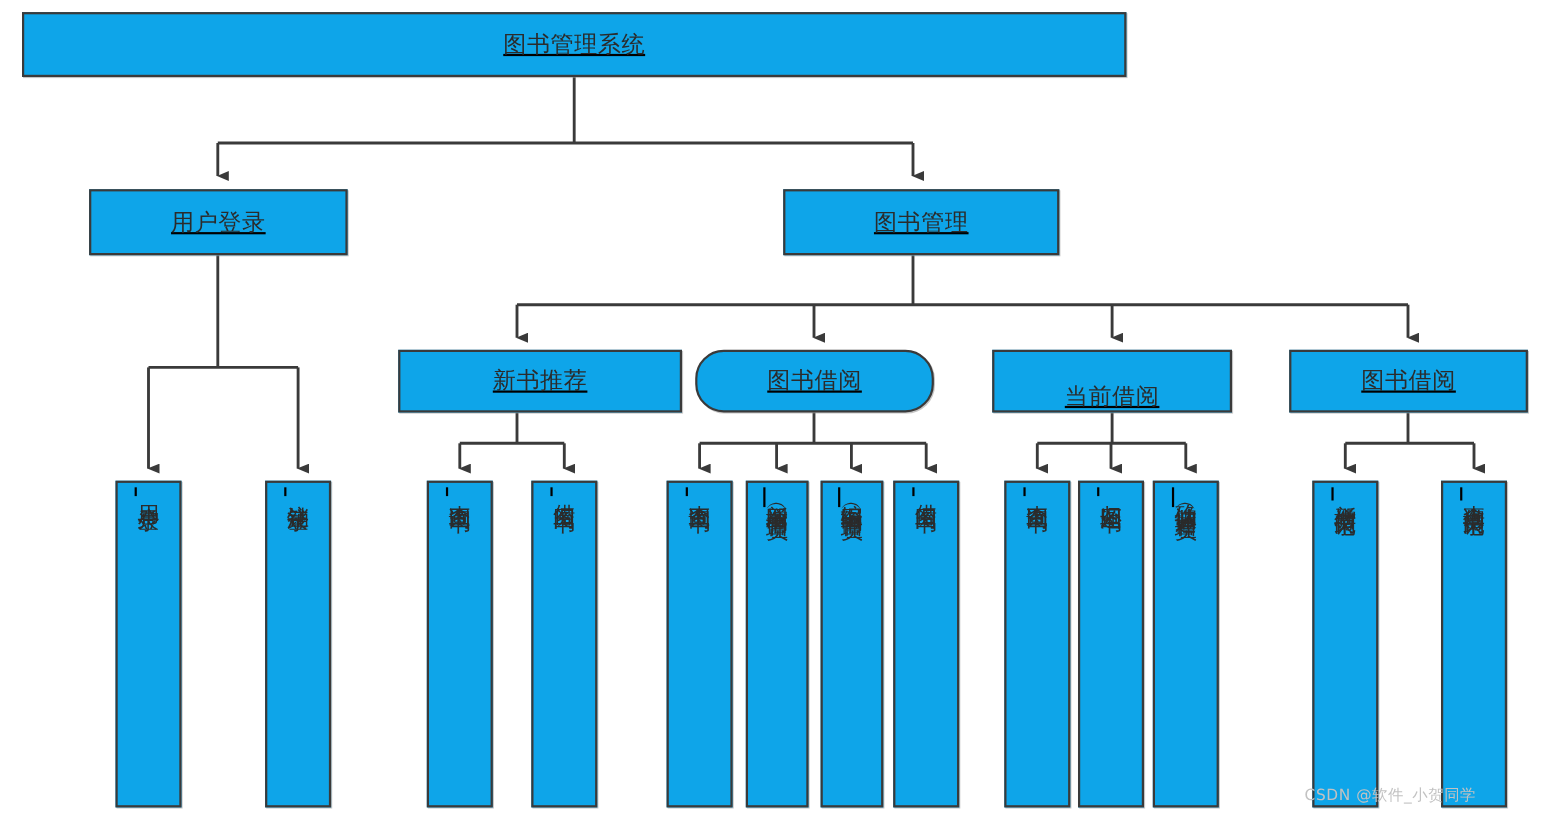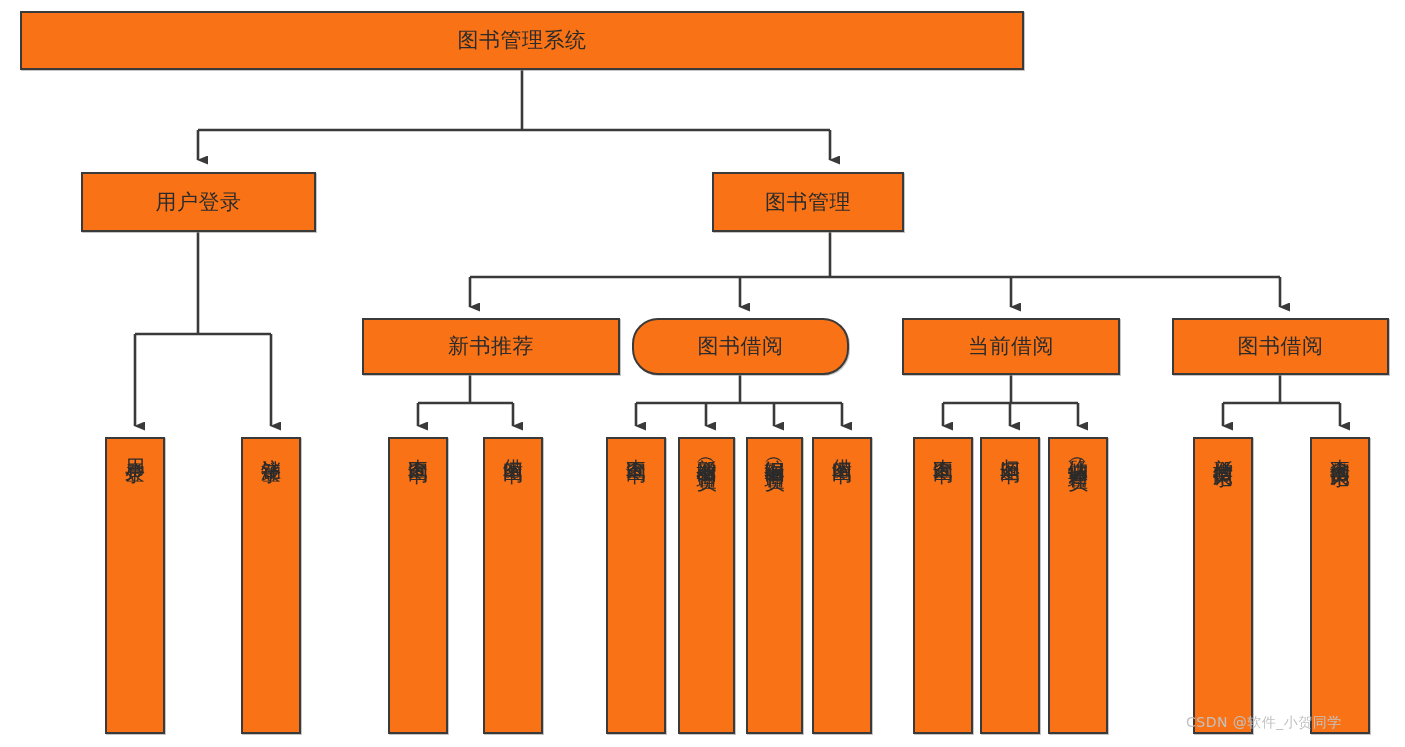--- a/index.html
+++ b/index.html
@@ -16,26 +16,27 @@
   }
   #diagram {
     position: absolute;
     left: 0; top: 0;
     width: 1405px;
     height: 747px;
   }
   .node {
     position: absolute;
     box-sizing: border-box;
-    background: #f97316;
+    background: #0ea5e9;
     border: 2.5px solid #3a3a3a;
     display: flex;
     align-items: center;
     justify-content: center;
     box-shadow: 1px 1px 0 rgba(150,150,150,0.55);
+    text-decoration: underline;
   }
   .node .label {
     color: #2b2b2b;
     text-align: center;
     line-height: 1.18;
     letter-spacing: 0.5px;
     white-space: nowrap;
   }
   .node.horizontal .label {
     font-size: 21px;
@@ -121,33 +122,33 @@
 </svg>
 
 <div class="node root horizontal" style="left:20px; top:11px; width:1004px; height:59px;">
   <span class="label">图书管理系统</span>
 </div>
 
 <div class="node horizontal" style="left:81px; top:172px; width:235px; height:60px;">
   <span class="label">用户登录</span>
 </div>
 
-<div class="node horizontal" style="left:712px; top:172px; width:192px; height:60px;justify-content:center;">
+<div class="node horizontal" style="left:712px; top:172px; width:251px; height:60px;justify-content:center;">
   <span class="label">图书管理</span>
 </div>
 
 <div class="node horizontal" style="left:362px; top:318px; width:258px; height:57px;">
   <span class="label">新书推荐</span>
 </div>
 
 <div class="node horizontal" style="left:632px; top:318px; width:217px; height:57px;border-radius:26px;">
   <span class="label">图书借阅</span>
 </div>
 
-<div class="node horizontal" style="left:902px; top:318px; width:218px; height:57px;">
+<div class="node horizontal" style="left:902px; top:318px; width:218px; height:57px;align-items:flex-end;">
   <span class="label">当前借阅</span>
 </div>
 
 <div class="node horizontal" style="left:1172px; top:318px; width:217px; height:57px;">
   <span class="label">图书借阅</span>
 </div>
 
 <div class="node vertical" style="left:105px; top:437px; width:60px; height:297px;">
   <span class="label">用户登录</span>
 </div>

